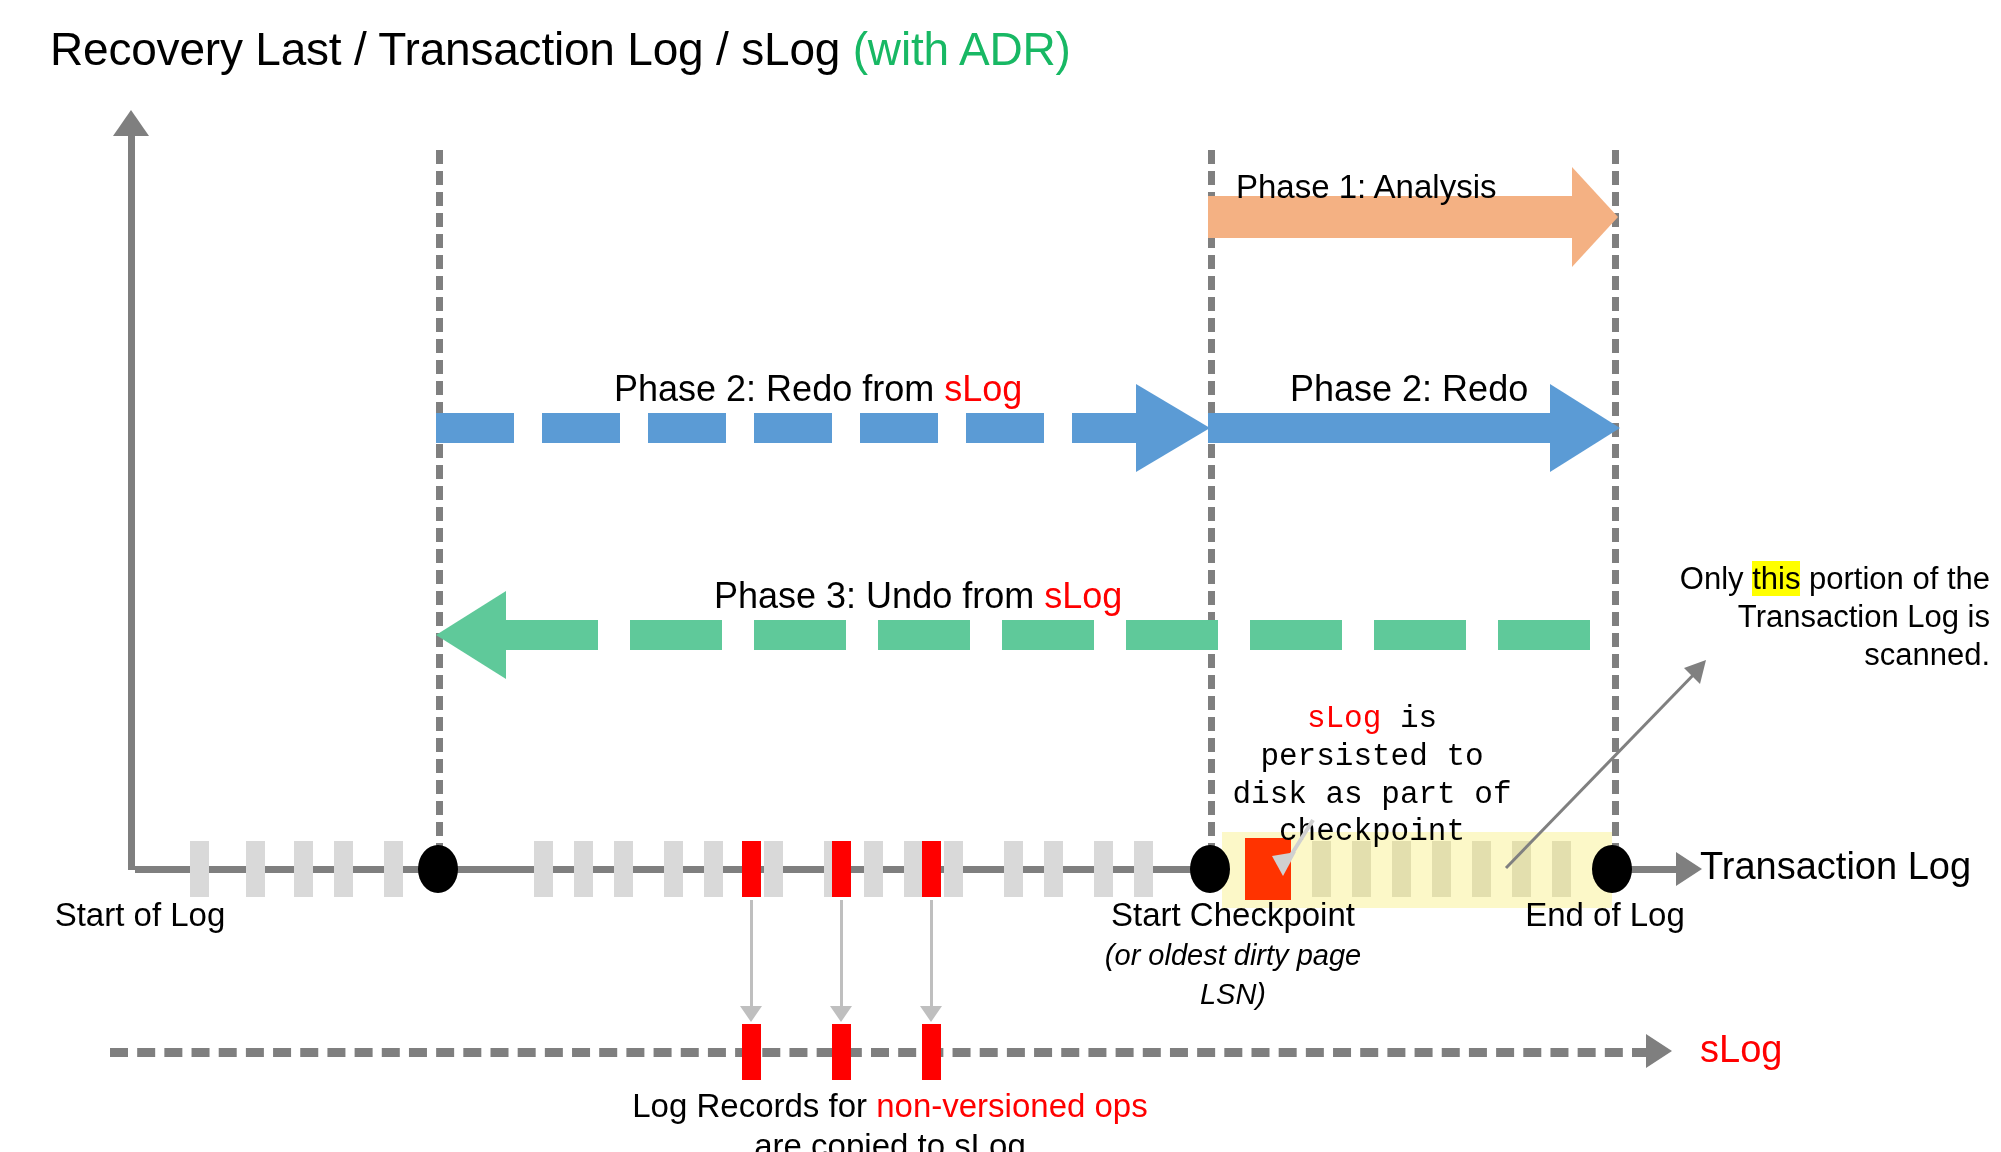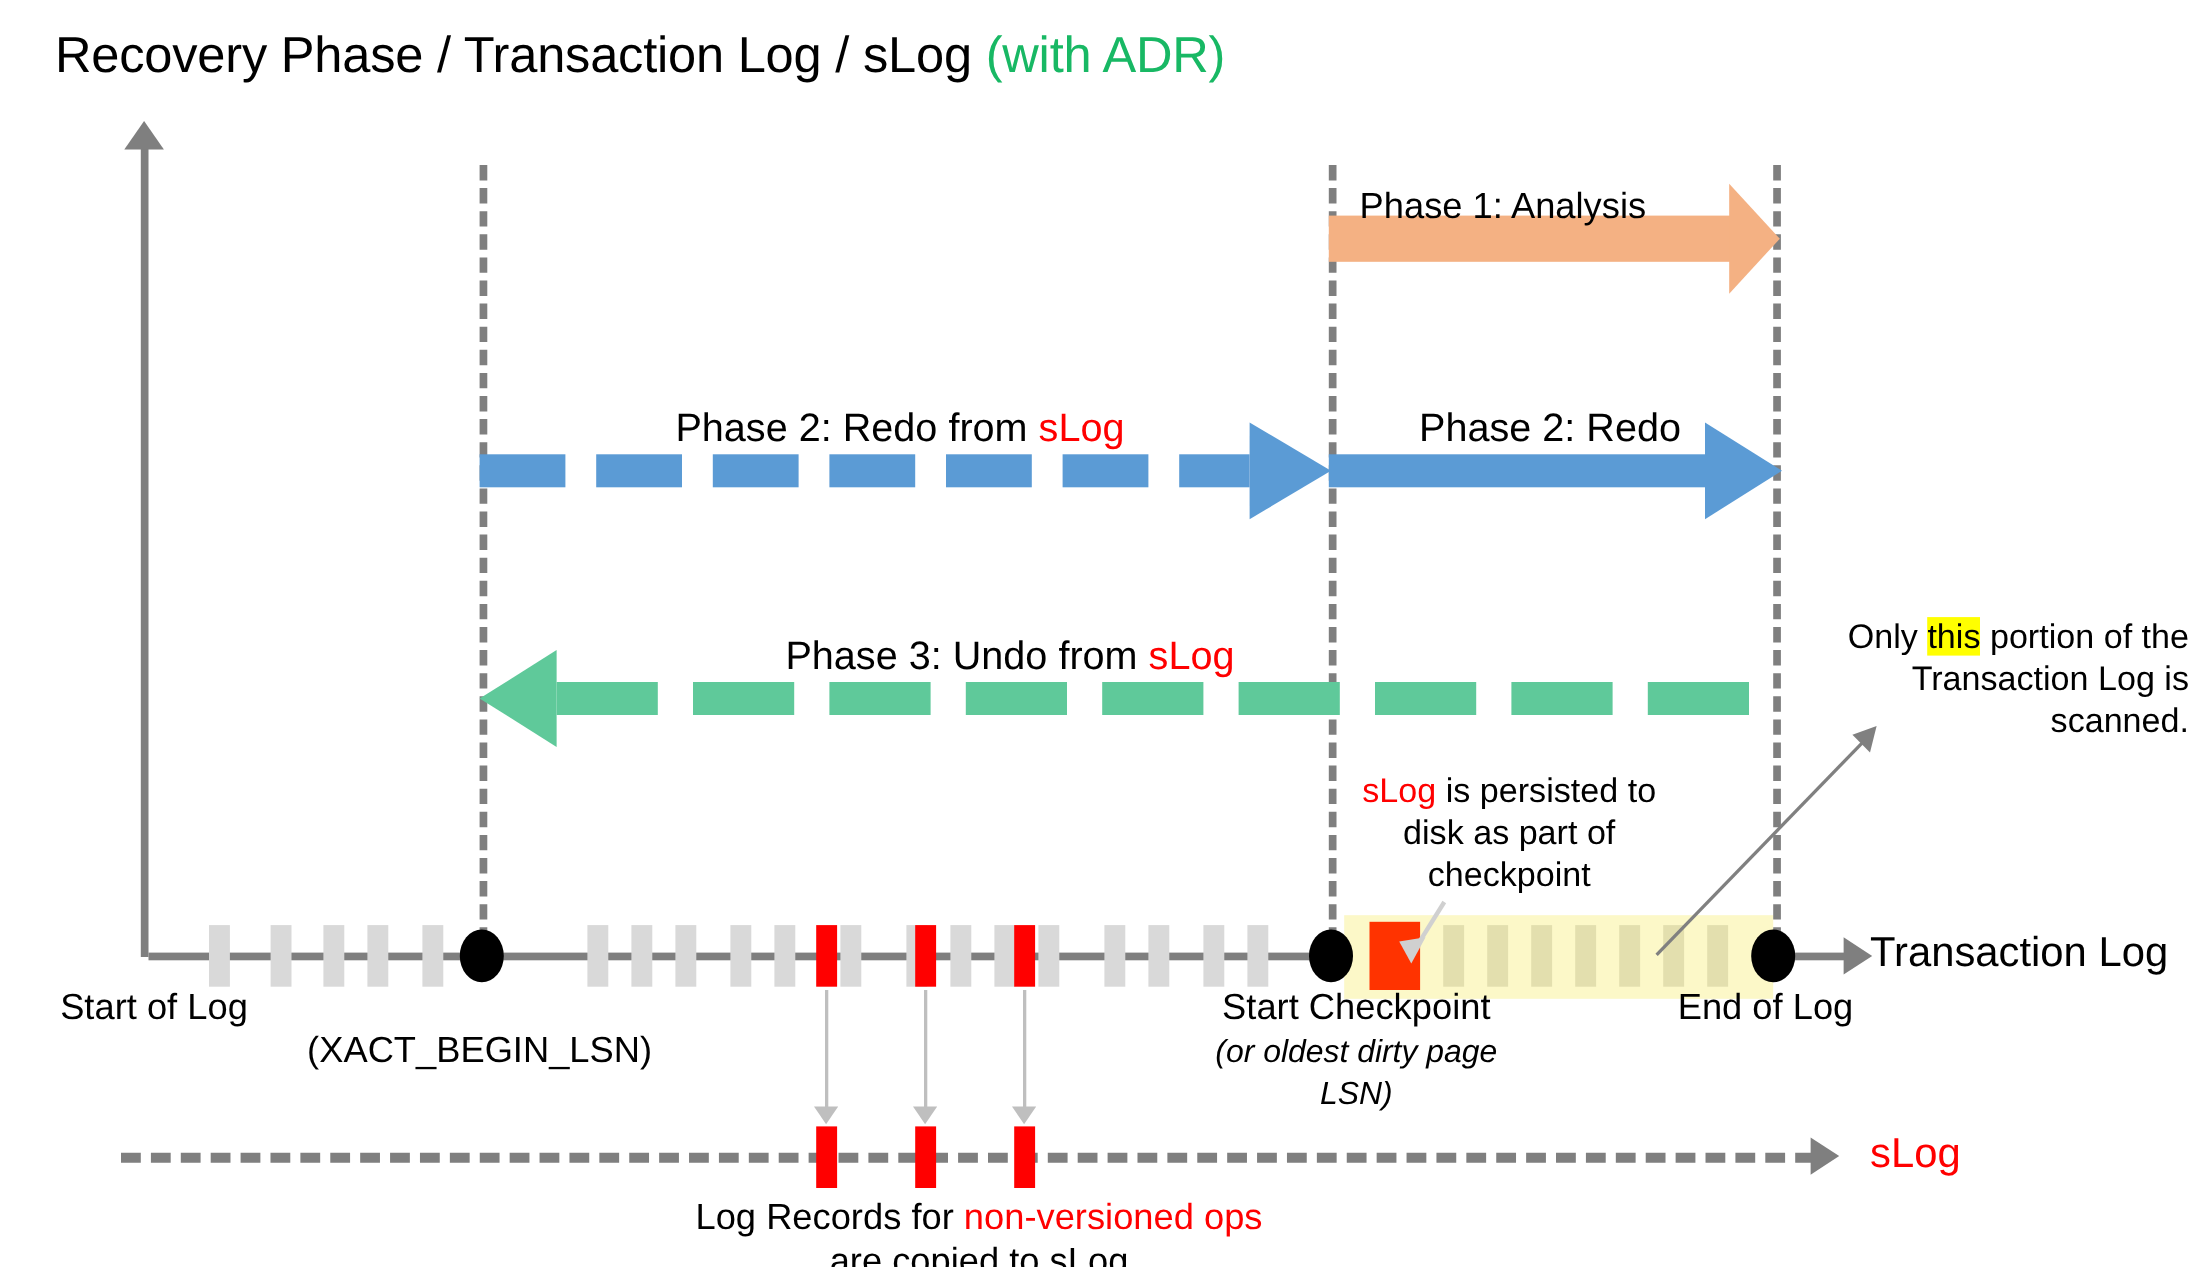--- a/index.html
+++ b/index.html
@@ -83,21 +83,21 @@
   
   .cap{font-size:33px;text-align:center;line-height:1.18;}
   #cap-start{left:10px;top:896px;width:260px;}
   #cap-oldest{left:266px;top:896px;width:340px;}
   #cap-checkpoint{left:1068px;top:896px;width:330px;}
   #cap-endlog{left:1480px;top:896px;width:250px;}
   .sub-it{font-style:italic;font-size:29px;}
 
   
   #ann-scan{left:1640px;top:560px;width:350px;font-size:31px;text-align:right;line-height:1.22;}
-  #ann-checkpoint{left:1232px;top:700px;width:280px;font-size:31px;text-align:center;line-height:1.22;}
+  #ann-checkpoint{left:1232px;top:700px;width:280px;font-size:31px;text-align:center;line-height:1.22;font-family:Liberation Mono, monospace;}
 
   
   #lbl-txlog{left:1700px;top:845px;font-size:38px;white-space:nowrap;}
   #lbl-slog{left:1700px;top:1028px;font-size:38px;white-space:nowrap;color:#ff0000;}
 
   
   #slog-line{left:110px;top:1048px;width:1540px;height:0;border-top:9px dashed #7f7f7f;}
   #slog-head{left:1646px;top:1034px;width:0;height:0;
       border-top:17px solid transparent;border-bottom:17px solid transparent;
       border-left:26px solid #7f7f7f;}
@@ -107,21 +107,21 @@
   .copyarrow{position:absolute;width:3px;background:#bfbfbf;}
   .copyhead{position:absolute;width:0;height:0;
       border-left:11px solid transparent;border-right:11px solid transparent;
       border-top:16px solid #bfbfbf;}
 
   #cap-slogrec{left:540px;top:1086px;width:700px;font-size:33px;text-align:center;line-height:1.2;}
 </style>
 </head>
 <body>
 
-<div class="abs" id="title"><span>Recovery Phase / Transaction Log / sLog </span><span class="green">(with ADR)</span></div>
+<div class="abs" id="title"><span>Recovery Last / Transaction Log / sLog </span><span class="green">(with ADR)</span></div>
 
 <div class="abs" id="yaxis-shaft"></div>
 <div class="abs" id="yaxis-head"></div>
 <div class="abs" id="xaxis-shaft"></div>
 <div class="abs" id="xaxis-head"></div>
 
 <div class="abs" id="scan-band"></div>
 
 <div class="abs vguide" id="guide-oldest"></div>
 <div class="abs vguide" id="guide-checkpoint"></div>
@@ -215,21 +215,20 @@
   <polygon points="1283,876 1272,856 1296,852" fill="#d0d0d0"></polygon>
   <line x1="1506" y1="868" x2="1700" y2="668" stroke="#808080" stroke-width="3"></line>
   <polygon points="1706,660 1684,668 1700,684" fill="#808080"></polygon>
 </svg>
 
 <div class="abs cap" id="cap-start">
   <span>Start of Log</span>
 </div>
 <div class="abs cap" id="cap-oldest">
   <br>
-  <span>(XACT_BEGIN_LSN)</span>
 </div>
 <div class="abs cap" id="cap-checkpoint">
   <span>Start Checkpoint</span><br>
   <span class="sub-it">(or oldest dirty page LSN)</span>
 </div>
 <div class="abs cap" id="cap-endlog">
   <span>End of Log</span>
 </div>
 
 <div class="abs" id="lbl-txlog">Transaction Log</div>

